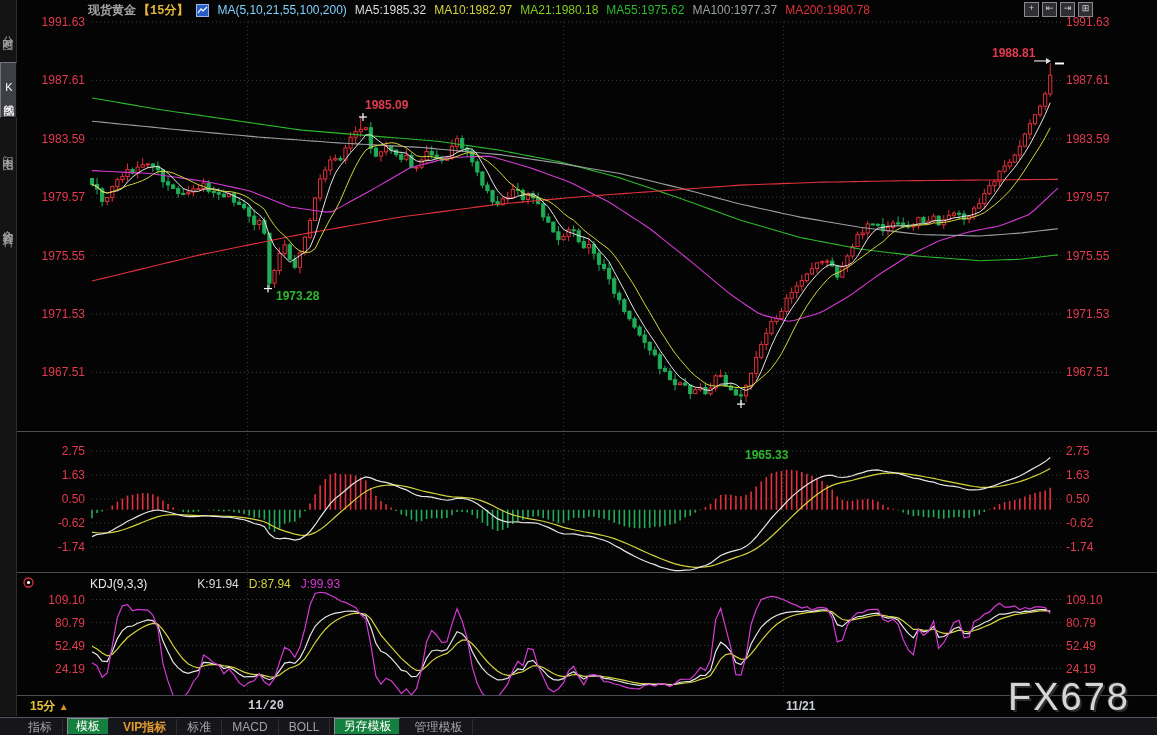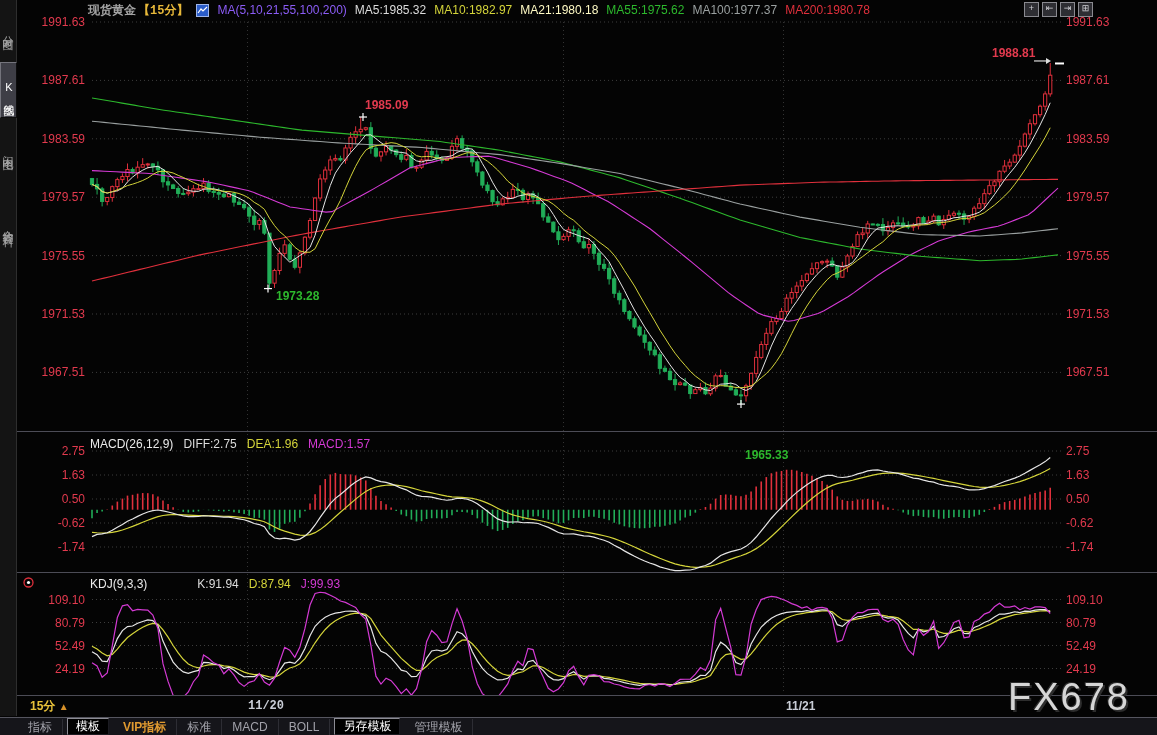--- a/index.html
+++ b/index.html
@@ -9,21 +9,21 @@
   
   #sidebar{position:absolute;left:0;top:0;width:16px;height:716px;background:#141414;border-right:1px solid #2e2e2e;z-index:5;}
   .side-item{position:absolute;left:0;width:15px;writing-mode:vertical-rl;text-orientation:upright;
     font-size:11px;color:#a6a6a6;letter-spacing:2px;text-align:center;cursor:pointer;}
   .side-item.active{background:#3e3e46;color:#fff;border:1px solid;border-color:#74747c #0c0c0c #0c0c0c #74747c;}
   
   #header{position:absolute;left:88px;top:2px;height:16px;display:flex;align-items:center;gap:8px;font-size:12px;z-index:6;white-space:nowrap;}
   .symbol{color:#a3a3a3;font-weight:700;}
   .period{color:#e8b93a;font-weight:700;}
   .hicon{display:inline-block;width:13px;height:13px;}
-  .ma-formula{color:#8b5cf6;}
+  .ma-formula{color:#7dd3fc;}
   #hdr-icons{position:absolute;left:1024px;top:2px;display:flex;gap:3px;z-index:6;}
   .ticon{width:13px;height:13px;background:#2e2e33;border:1px solid #8a8a90;color:#cdcdd2;
     font-size:9px;line-height:11px;text-align:center;cursor:pointer;}
   
   #axis-left,#axis-right{position:absolute;top:0;height:610px;z-index:4;}
   #axis-left{left:18px;width:67px;}
   #axis-right{left:1066px;width:80px;}
   .axlbl{position:absolute;left:0;right:0;font-size:12px;line-height:14px;color:#e23a4e;}
   #axis-left .axlbl{text-align:right;}
   #axis-right .axlbl{text-align:left;}
@@ -36,21 +36,21 @@
   #period-sel{position:absolute;left:30px;top:698px;font-size:12px;font-weight:700;color:#e8c23a;cursor:pointer;z-index:6;}
   #period-sel .arr{color:#d8922a;font-size:10px;}
   .date-lbl{position:absolute;top:699px;font-size:12px;font-weight:700;color:#c9cdd6;z-index:4;}
   
   #watermark{position:absolute;left:1008px;top:676px;font-size:38px;color:#d6d6d6;letter-spacing:2px;z-index:7;
     text-shadow:2px 2px 0 #2d2d2d,-1px -1px 0 #2d2d2d;}
   
   #toolbar{position:absolute;left:0;top:717px;width:1157px;height:18px;background:#15151a;
     border-top:1px solid #55555f;display:flex;align-items:center;padding-left:18px;font-size:12px;z-index:8;box-sizing:border-box;}
   .tb-item{padding:0 10px;color:#a2a2aa;border-right:1px solid #2d2d34;line-height:16px;cursor:pointer;white-space:nowrap;}
-  .tb-item.raised{background:#000000;color:#fff;border:1px solid;border-color:#8c8c94 #1b1b21 #1b1b21 #8c8c94;
+  .tb-item.raised{background:#15803d;color:#fff;border:1px solid;border-color:#8c8c94 #1b1b21 #1b1b21 #8c8c94;
     line-height:13px;margin:0 4px;padding:1px 8px;}
   .tb-item.vip{color:#e09a30;font-weight:700;}
   #kdj-gear{position:absolute;left:22px;top:575px;z-index:6;}
 </style>
 </head>
 <body>
 
 <div id="app">
 
   <svg id="chart-svg" width="1157" height="735">
@@ -699,21 +699,21 @@
     <span class="period" style="margin-left:-6px;font-family:Liberation Mono, monospace;">【15分】</span>
     <span class="hicon">
       <svg width="13" height="13">
           <rect x="0.5" y="0.5" width="12" height="12" fill="#2a5cc8" stroke="#9db4e8"></rect>
           <polyline points="2,9 5,5 7,7 11,3" fill="none" stroke="#fff" stroke-width="1.2"></polyline>
         </svg>
     </span>
     <span class="ma-formula">MA(5,10,21,55,100,200)</span>
     <span class="ma-val mv0" style="color: rgb(220, 220, 220);">MA5:1985.32</span>
     <span class="ma-val mv1" style="color: rgb(212, 212, 58);">MA10:1982.97</span>
-    <span class="ma-val mv2" style="color: #fef9c3;">MA21:1980.18</span>
+    <span class="ma-val mv2" style="color: #84cc16;">MA21:1980.18</span>
     <span class="ma-val mv3" style="color: rgb(45, 184, 45);">MA55:1975.62</span>
     <span class="ma-val mv4" style="color: rgb(154, 160, 160);">MA100:1977.37</span>
     <span class="ma-val mv5" style="color: rgb(224, 48, 60);">MA200:1980.78</span>
   </div>
 
   <div id="hdr-icons">
     <div class="ticon">+</div>
     <div class="ticon">⇤</div>
     <div class="ticon">⇥</div>
     <div class="ticon">⊞</div>
@@ -749,26 +749,20 @@
       <div class="axlbl" style="top: 468px;">1.63</div>
       <div class="axlbl" style="top: 492px;">0.50</div>
       <div class="axlbl" style="top: 516px;">-0.62</div>
       <div class="axlbl" style="top: 540px;">-1.74</div>
       <div class="axlbl" style="top: 592.5px;">109.10</div>
       <div class="axlbl" style="top: 615.5px;">80.79</div>
       <div class="axlbl" style="top: 638.5px;">52.49</div>
       <div class="axlbl" style="top: 661.5px;">24.19</div>
     </div>
 
-  <div class="panel-hdr" style="top:437px;" id="macd-header">
-    <span class="panel-title">MACD(26,12,9)</span>
-    <span class="tok tok0" style="color: rgb(220, 220, 220);">DIFF:2.75</span>
-    <span class="tok tok1" style="color: rgb(212, 212, 58);">DEA:1.96</span>
-    <span class="tok tok2" style="color: rgb(212, 58, 212);">MACD:1.57</span>
-  </div>
 
   <span id="kdj-gear">
     <svg width="13" height="13">
         <circle cx="6.5" cy="6.5" r="4.5" fill="none" stroke="#e0303c" stroke-width="1.3"></circle>
         <circle cx="6.5" cy="6.5" r="1.6" fill="#fff"></circle>
       </svg>
   </span>
 
   <div class="panel-hdr" style="top:577px;" id="kdj-header">
     <span class="panel-title">KDJ(9,3,3)</span>

